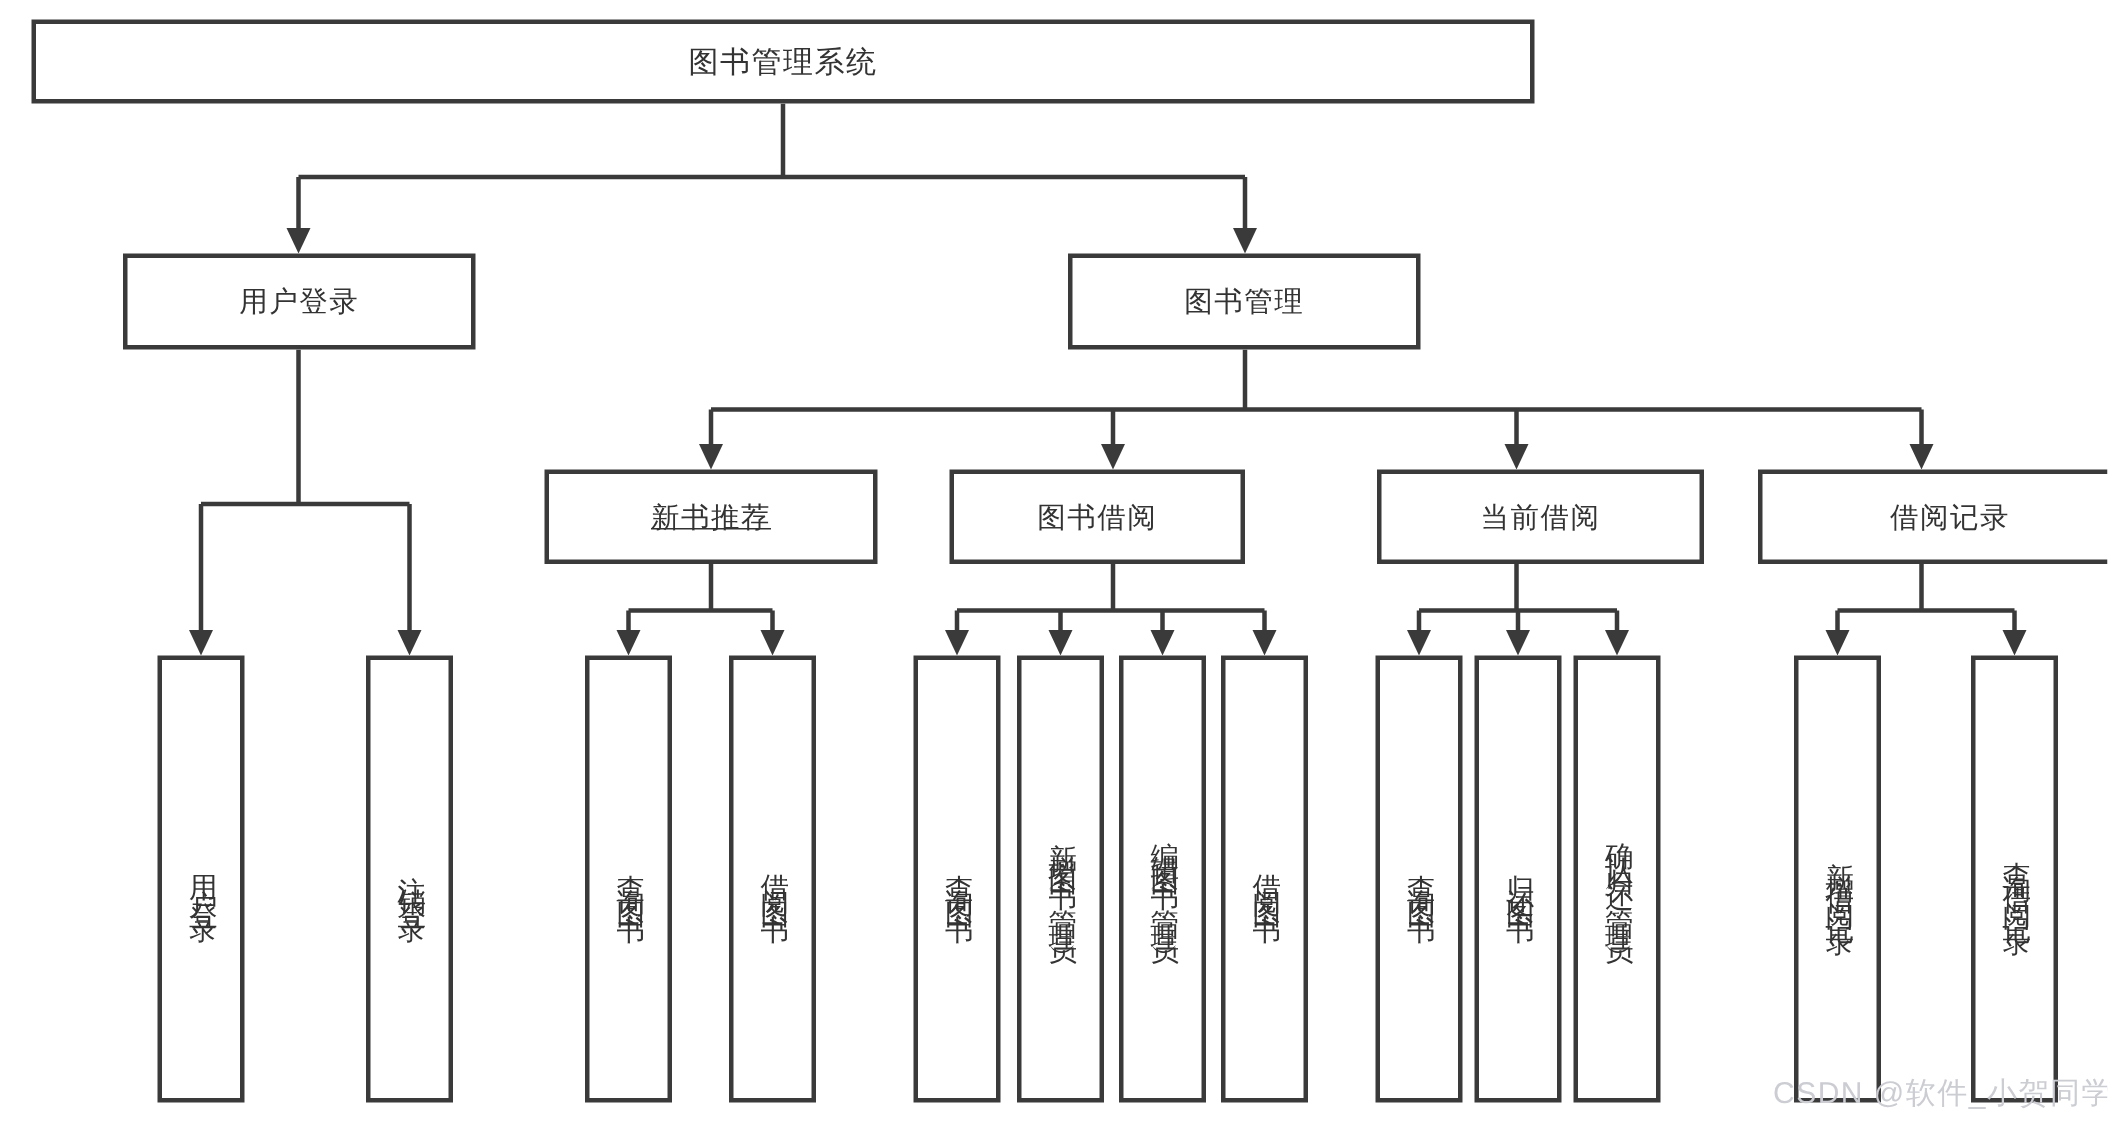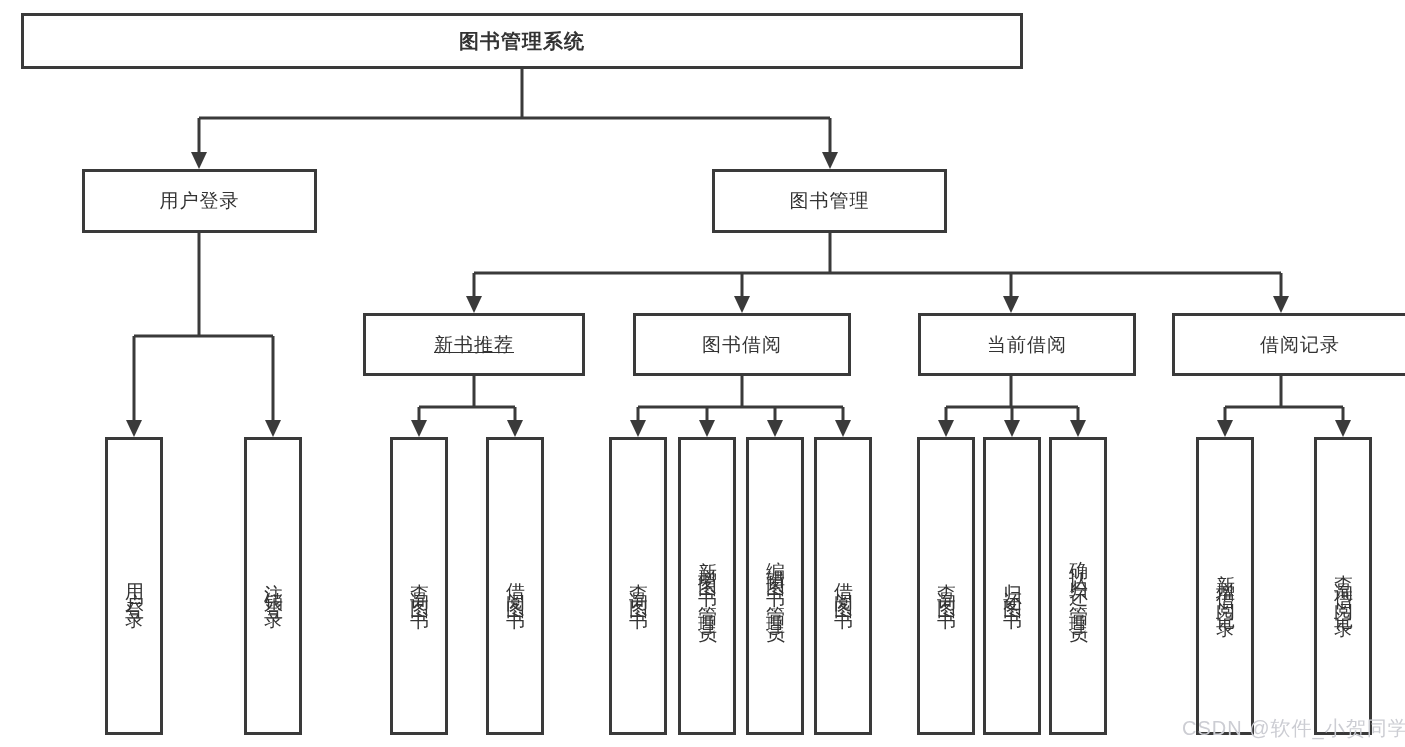--- a/index.html
+++ b/index.html
@@ -18,21 +18,21 @@
     position:absolute;
     box-sizing:border-box;
     background:#ffffff;
     border:3px solid #3a3a3a;
     display:flex;
     align-items:center;
     justify-content:center;
     font-size:19px;
     letter-spacing:1px;
   }
-  .box.title { font-size:20px;font-weight:bold; }
+  .box.title { font-size:20px; }
   .leaf span {
     writing-mode:vertical-rl;
     text-orientation:mixed;
     letter-spacing:9px;
     line-height:1.1;
   }
   .watermark {
     position:absolute;
     left:1182px; top:715px;
     font-size:20px;
@@ -104,21 +104,21 @@
   <div class="box" style="left:82px; top:169px; width:235px; height:64px;">
     <span>用户登录</span>
   </div>
   <div class="box" style="left:712px; top:169px; width:235px; height:64px;align-items:center;">
     <span>图书管理</span>
   </div>
 
   <div class="box" style="left:363px; top:313px; width:222px; height:63px;text-decoration:underline;">
     <span>新书推荐</span>
   </div>
-  <div class="box" style="left:633px; top:313px; width:218px; height:63px;">
+  <div class="box" style="left:633px; top:313px; width:197px; height:63px;">
     <span>图书借阅</span>
   </div>
   <div class="box" style="left:902px; top:313px; width:218px; height:63px;margin-left:16px;">
     <span>当前借阅</span>
   </div>
   <div class="box" style="left:1172px; top:313px; width:256px; height:63px;">
     <span>借阅记录</span>
   </div>
 
   <div class="box leaf" style="left:105px; top:437px; width:58px; height:298px;">

